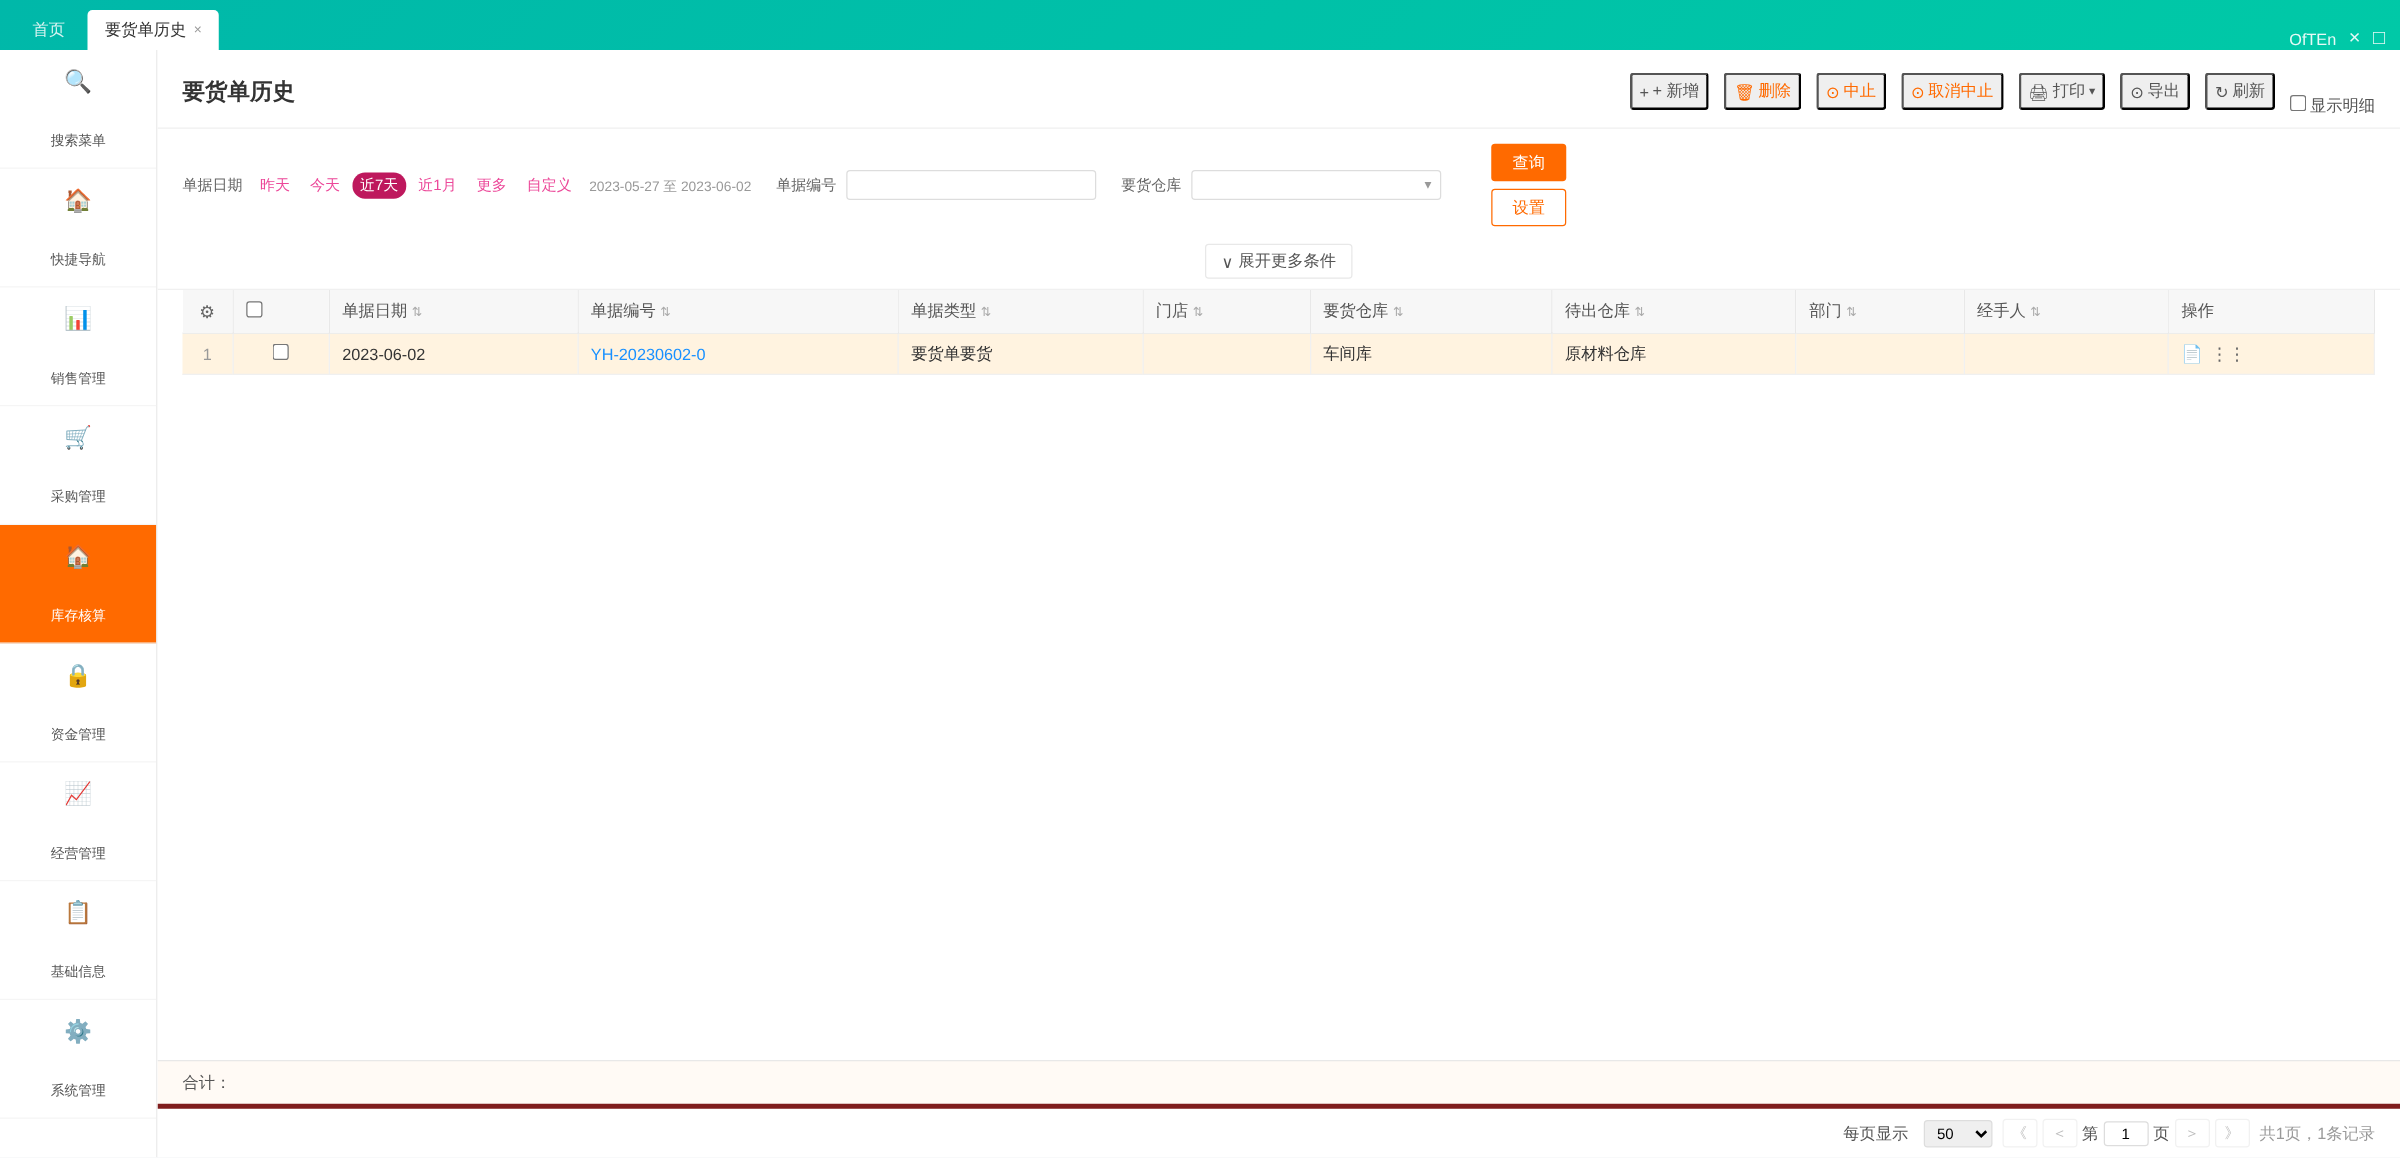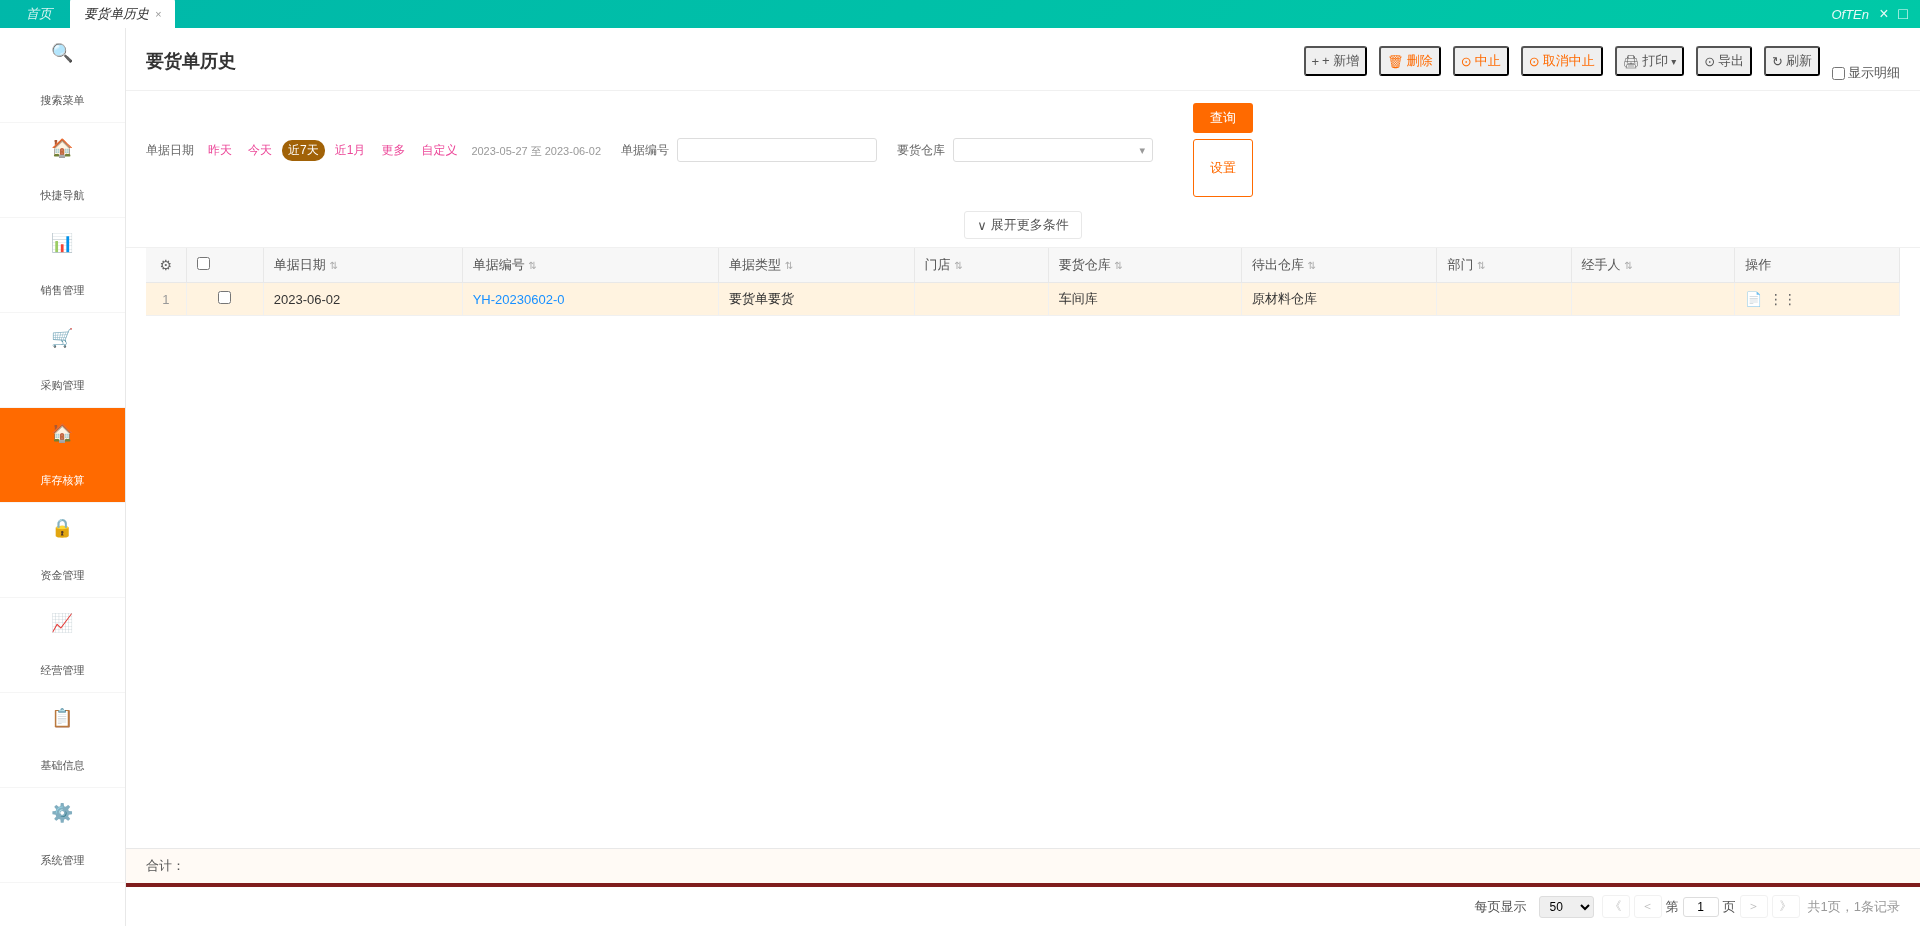--- a/index.html
+++ b/index.html
@@ -1,27 +1,26 @@
 <!DOCTYPE html>
 <html><head>
   <meta charset="utf-8">
   <style>
     * { box-sizing: border-box; margin: 0; padding: 0; font-family: 'Microsoft YaHei', Arial, sans-serif; font-size: 13px; }
     body { display: flex; flex-direction: column; height: 926px; overflow: hidden; background: #f0f2f5; }
 
     
     .top-bar {
-      height: 28px;
+      height: 40px;
       background: linear-gradient(135deg, #00b8a9, #00c9a7);
       display: flex;
-      align-items: center;
+      align-items: flex-end;
       padding: 0 12px;
       gap: 4px;
       flex-shrink: 0;
-      font-style: italic;
     }
     .top-bar .tab {
       height: 32px;
       padding: 0 14px;
       display: flex;
       align-items: center;
       gap: 6px;
       cursor: pointer;
       color: rgba(255,255,255,0.85);
       border-radius: 4px 4px 0 0;
@@ -159,21 +158,21 @@
       gap: 4px;
     }
     .date-shortcut {
       padding: 2px 6px;
       cursor: pointer;
       color: #ec4899;
       font-size: 12px;
       border-radius: 10px;
     }
     .date-shortcut.active {
-      background: #a16207;
+      background: #be185d;
       color: #fff;
     }
     .date-range {
       font-size: 11px;
       color: #999;
       margin-top: 2px;
     }
     .filter-input {
       border: 1px solid #ddd;
       border-radius: 3px;
@@ -350,41 +349,41 @@
       padding: 6px 16px;
       border-radius: 3px;
       cursor: pointer;
       font-size: 13px;
       white-space: nowrap;
     }
     .settings-btn {
       background: #fff;
       color: #ff6a00;
       border: 1px solid #ff6a00;
-      padding: 19px 16px;
+      padding: 5px 16px;
       border-radius: 3px;
       cursor: pointer;
       font-size: 13px;
       white-space: nowrap;
     }
 
     
     input[type="checkbox"] { cursor: pointer; }
 
     
     .settings-gear {
       color: #666;
       cursor: pointer;
       font-size: 14px;
     }
 
     
     .display-detail {
       display: flex;
-      align-items: center;
+      align-items: flex-start;
       gap: 3px;
       font-size: 12px;
       color: #555;
       cursor: pointer;
       margin-top: 24px;
     }
     .display-detail input { cursor: pointer; }
   </style>
 </head>
 <body>

